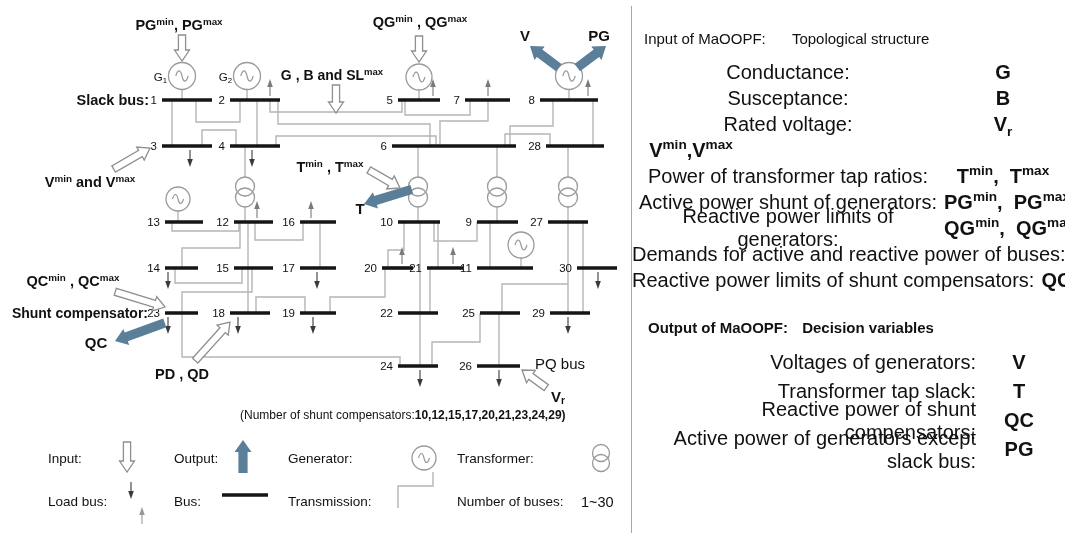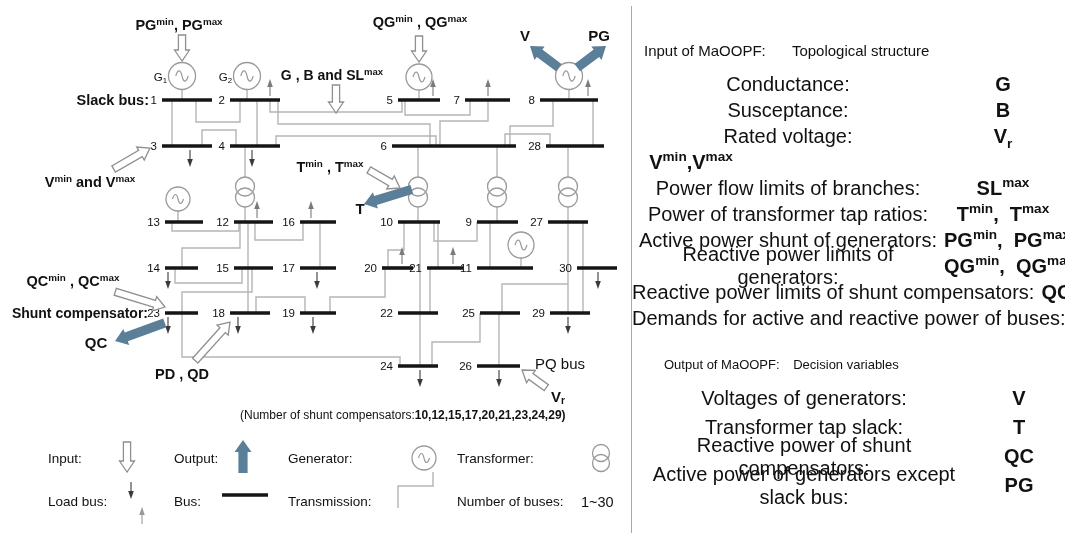--- a/index.html
+++ b/index.html
@@ -1,32 +1,32 @@
 <!DOCTYPE html>
 <html><head>
 <meta charset="utf-8">
 <style>
   html,body{margin:0;padding:0;background:#fff;}
   body{width:1065px;height:539px;position:relative;overflow:hidden;
        font-family:"Liberation Sans",sans-serif;color:#111;}
   .stage{position:absolute;inset:0;}
   svg.diagram{position:absolute;left:0;top:0;}
   .divider{position:absolute;left:631px;top:6px;width:1px;height:527px;background:#a8a8a8;}
-  .right-panel{position:absolute;left:632px;top:12px;width:433px;height:439px;}
+  .right-panel{position:absolute;left:632px;top:0;width:433px;height:439px;}
   .rp-title{margin:30px 0 12px 12px;font-size:15px;white-space:nowrap;}
   .rp-title .t2{margin-left:22px;}
-  .rp-out-title{margin:26px 0 12px 32px;font-size:13px;white-space:nowrap;}
+  .rp-out-title{margin:26px 0 12px 16px;font-size:15px;white-space:nowrap;font-weight:bold;}
   .rp-out-title .t2{margin-left:10px;}
   .rp-row{display:flex;align-items:center;height:26px;font-size:20px;}
   .rp-row .lab{width:312px;text-align:center;}
   .rp-row .val{width:118px;text-align:center;font-weight:bold;white-space:pre;}
   .rp-row.inline{display:block;text-align:center;line-height:26px;white-space:nowrap;}
   .rp-row.inline .val{font-weight:bold;margin-left:7px;white-space:pre;}
   .rp-row.out{height:29px;}
-  .rp-row.out .lab{width:344px;}
+  .rp-row.out .lab{width:344px;text-align:right;}
   .rp-row.out .val{width:86px;}
   sup,sub{font-size:0.68em;line-height:0;}
 </style>
 </head>
 <body>
 
 <div class="stage">
   <svg class="diagram" width="631" height="539" viewBox="0 0 631 539" xmlns="http://www.w3.org/2000/svg">
       <polyline points="182,90 182,100" fill="none" stroke="#b5b5b5" stroke-width="1.4"></polyline>
       <polyline points="247,90 247,100" fill="none" stroke="#b5b5b5" stroke-width="1.4"></polyline>
@@ -336,37 +336,33 @@
           <span class="val"><span>B</span></span>
         </div>
         <div class="rp-row">
           <span class="lab">Rated voltage:</span>
           <span class="val"><span>V</span><sub>r</sub></span>
         </div>
         <div class="rp-row">
           <span class="val"><span>V</span><sup>min</sup><span>,V</span><sup>max</sup></span>
         </div>
         <div class="rp-row">
-          <span class="lab">Power flow limits of branches:</span>
-          <span class="val"><span>SL</span><sup>max</sup></span>
-        </div>
-        <div class="rp-row">
           <span class="lab">Power of transformer tap ratios:</span>
           <span class="val"><span>T</span><sup>min</sup><span>,  T</span><sup>max</sup></span>
         </div>
         <div class="rp-row">
           <span class="lab">Active power shunt of generators:</span>
           <span class="val"><span>PG</span><sup>min</sup><span>,  PG</span><sup>max</sup></span>
         </div>
         <div class="rp-row">
           <span class="lab">Reactive power limits of generators:</span>
           <span class="val"><span>QG</span><sup>min</sup><span>,  QG</span><sup>max</sup></span>
         </div>
+        <div class="rp-row inline"><span class="lab" style="width: auto; display: inline;">Demands for active and reactive power of buses:</span><span class="val"><span>PD,  QD</span></span></div>
         <div class="rp-row inline"><span class="lab" style="width: auto; display: inline;">Reactive power limits of shunt compensators:</span><span class="val"><span>QC</span><sup>min</sup><span>,  QC</span><sup>max</sup></span></div>
-        <div class="rp-row inline"><span class="lab" style="width: auto; display: inline;">Demands for active and reactive power of buses:</span><span class="val"><span>PD,  QD</span></span></div>
       </div>
     <div class="rp-out-title">
       <span class="t1">Output of MaOOPF:</span>
       <span class="t2">Decision variables</span>
     </div>
     <div id="output-rows">
         <div class="rp-row out">
           <span class="lab">Voltages of generators:</span>
           <span class="val"><span>V</span></span>
         </div>

